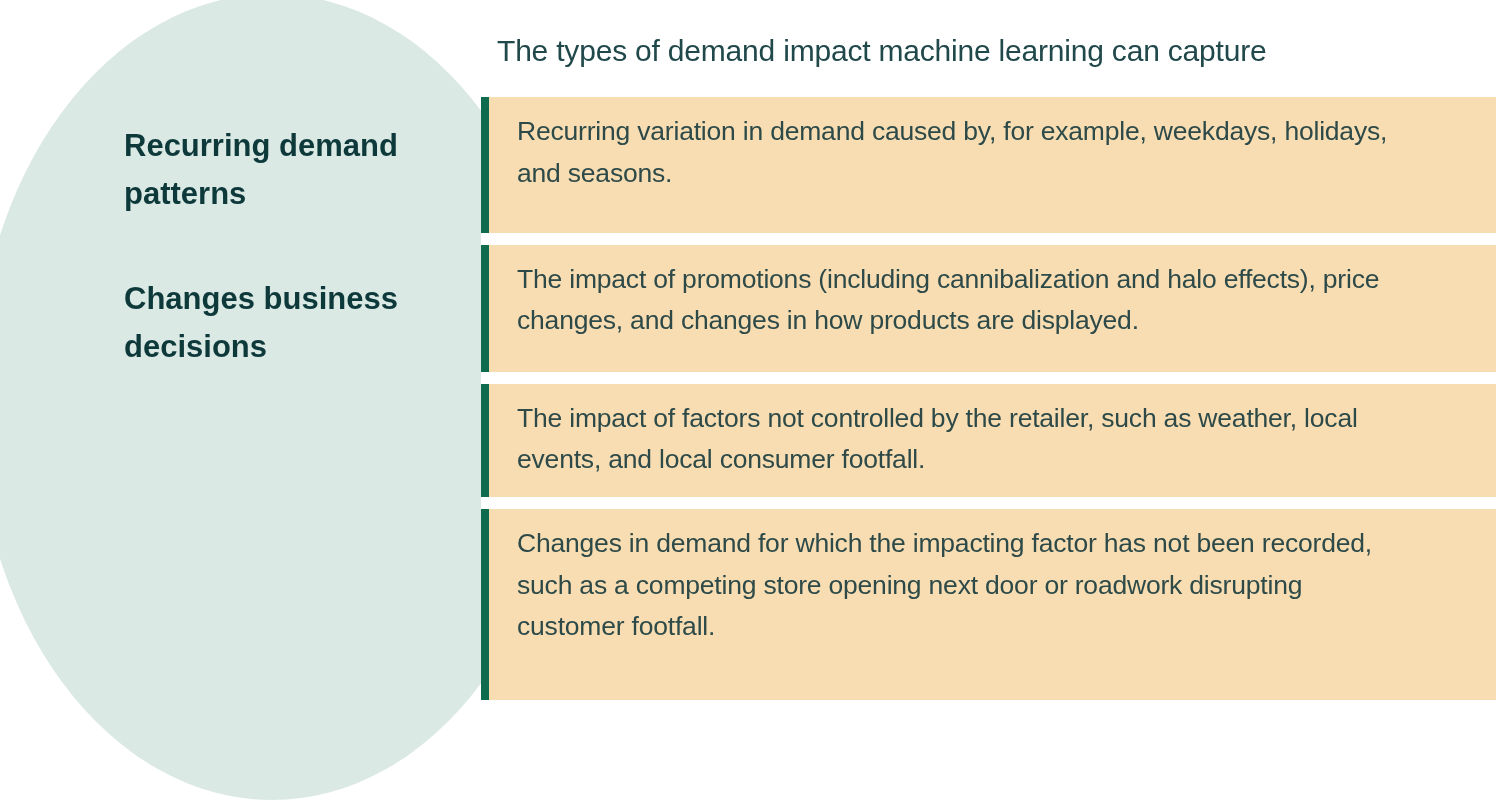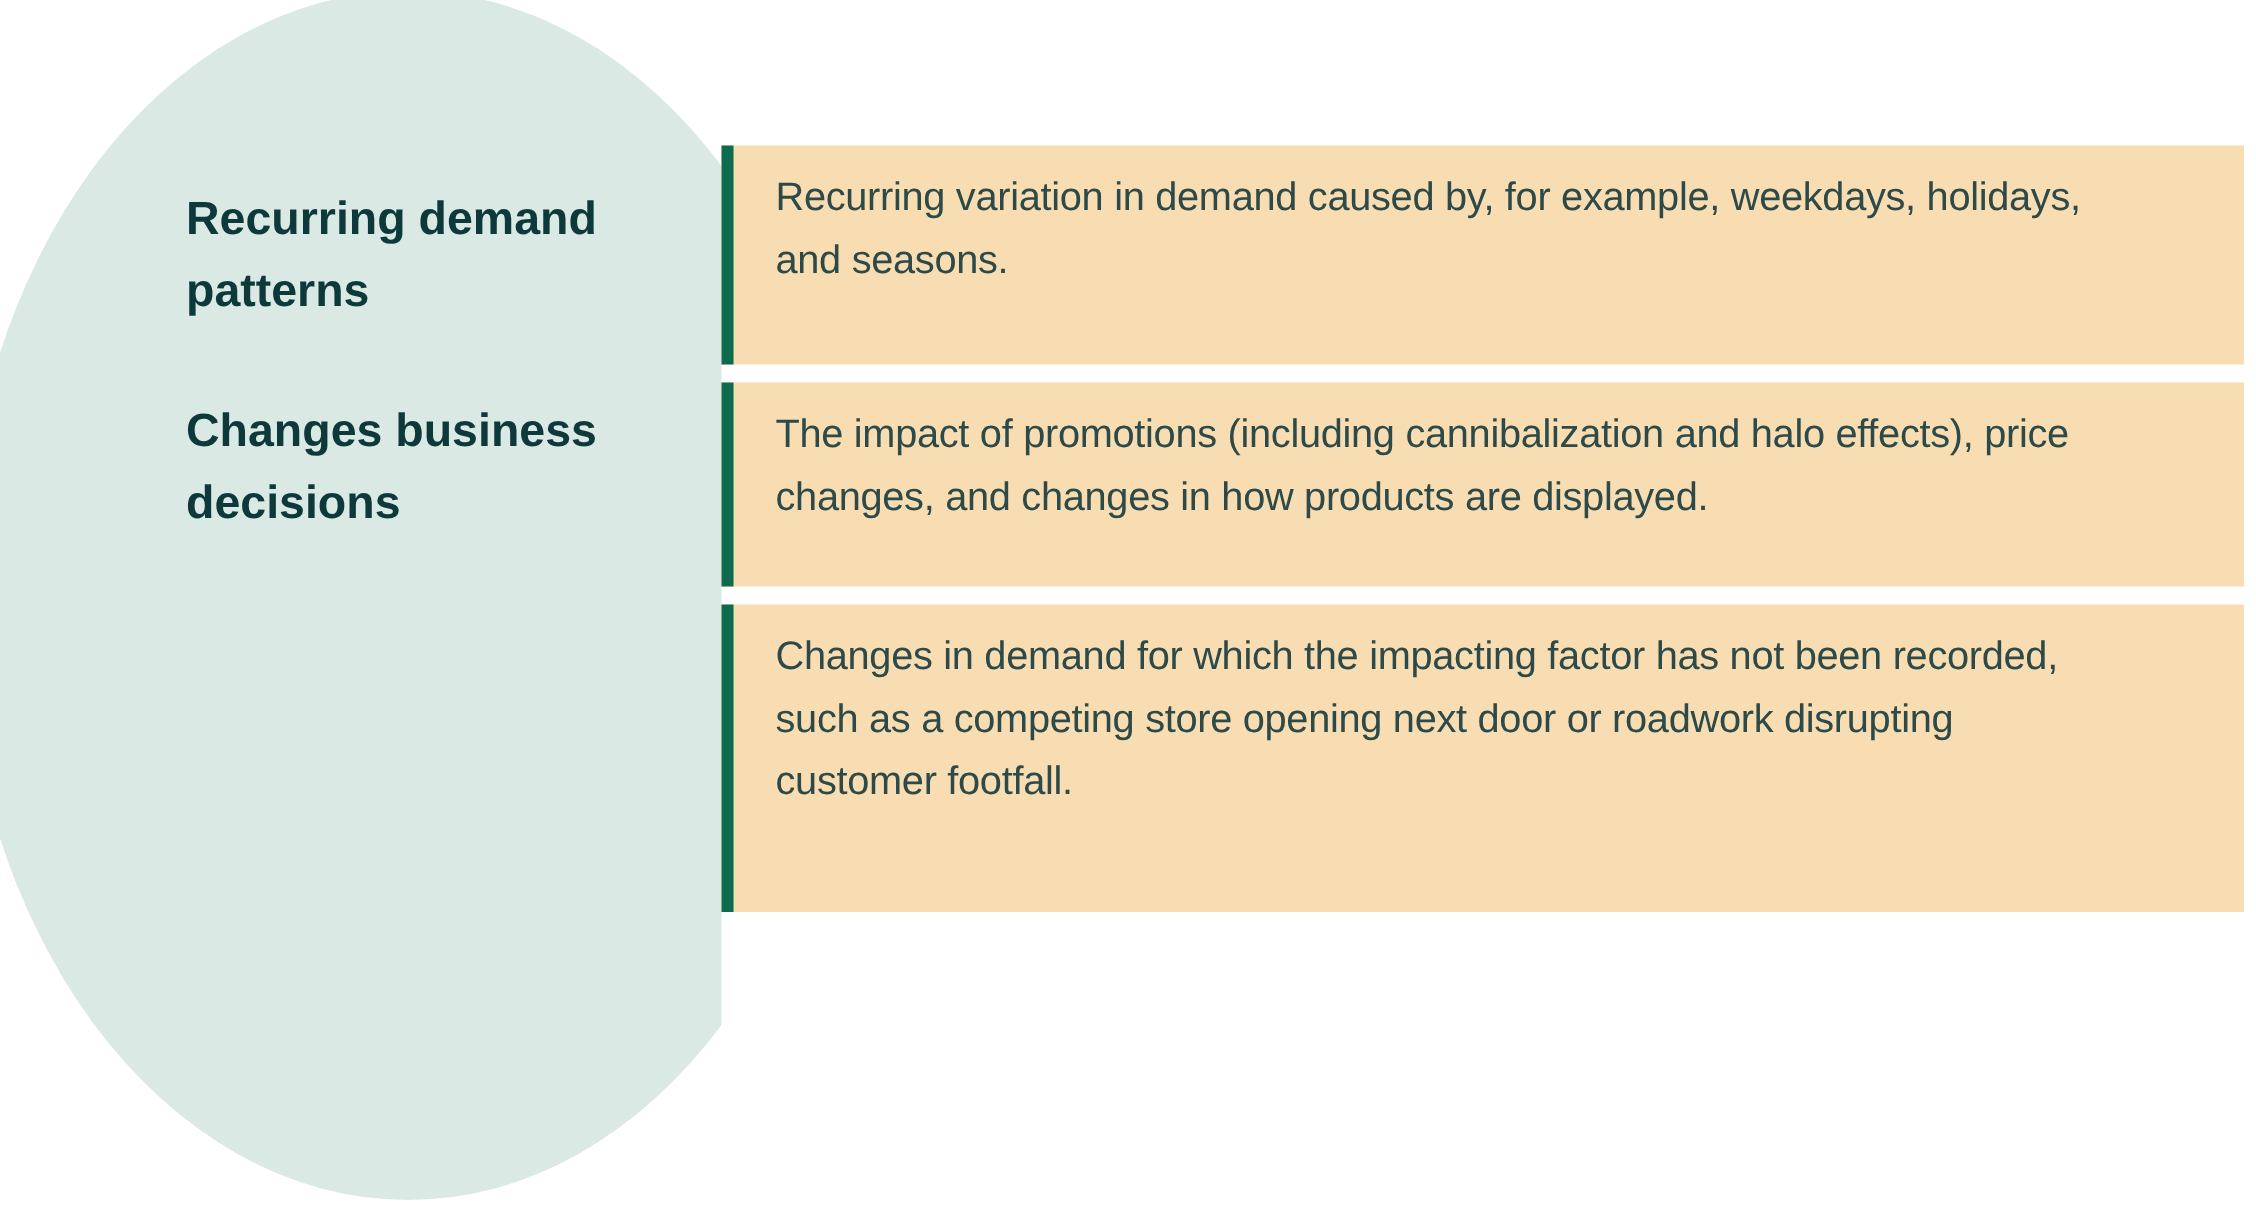--- a/index.html
+++ b/index.html
@@ -37,20 +37,21 @@
     color:var(--title-text);
     white-space:nowrap;
   }
   .labels-col{
     position:absolute;
     left:0;
     top:97px;
     width:481px;
     display:flex;
     flex-direction:column;
+    gap:12px;
   }
   .label-cell{
     display:flex;
     align-items:center;
     padding-left:124px;
   }
   .label-cell .label-text{
     max-width:332px;
     font-size:31px;
     font-weight:700;
@@ -89,39 +90,44 @@
 </style>
 </head>
 <body>
 
 <div class="stage">
 
   <svg class="blob-svg" width="1504" height="804" viewBox="0 0 1504 804" aria-hidden="true">
     <ellipse cx="272" cy="397" rx="297" ry="403" style="fill:var(--blob,#dbe9e5);"></ellipse>
   </svg>
 
+  <h1 class="title">The types of demand impact machine learning can capture</h1>
 
   <div class="labels-col">
     <div class="label-cell r1">
       <span class="label-text">Recurring demand patterns</span>
     </div>
     <div class="label-cell r2">
       <span class="label-text">Changes business decisions</span>
     </div>
   </div>
 
   <div class="rows-col">
     <div class="card r1">
       <p class="desc">Recurring variation in demand caused by, for example, weekdays, holidays,
 and seasons.</p>
     </div>
     <div class="card r2">
       <p class="desc">The impact of promotions (including cannibalization and halo effects), price
 changes, and changes in how products are displayed.</p>
     </div>
+    <div class="card r3">
+      <p class="desc">The impact of factors not controlled by the retailer, such as weather, local
+events, and local consumer footfall.</p>
+    </div>
     <div class="card r4">
       <p class="desc">Changes in demand for which the impacting factor has not been recorded,
 such as a competing store opening next door or roadwork disrupting
 customer footfall.</p>
     </div>
   </div>
 
 </div>
 
 </body></html>

